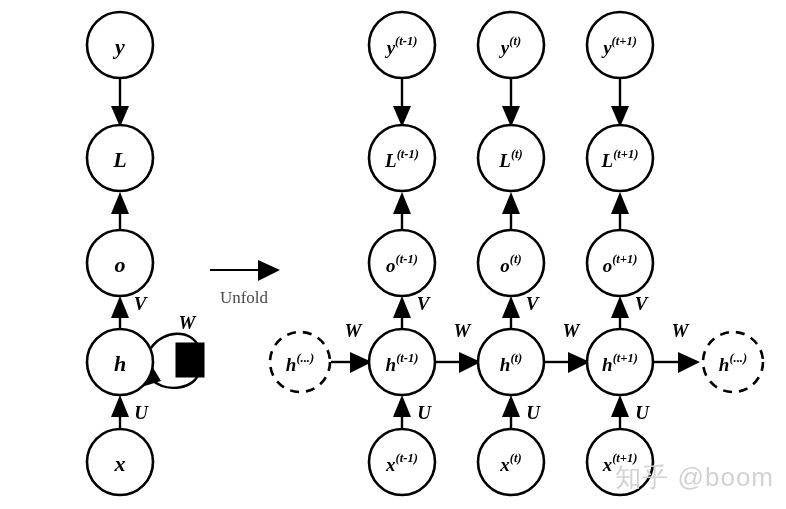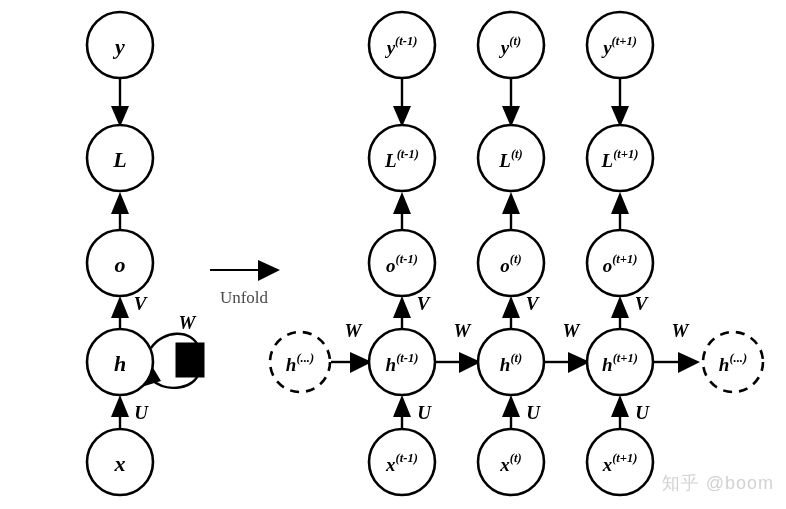--- a/index.html
+++ b/index.html
@@ -78,21 +78,21 @@
   .delay-block {
     fill: #000000;
     stroke: #000000;
     stroke-width: 1;
   }
   .watermark {
     position: absolute;
     right: 12px;
     bottom: 14px;
     font-family: "Liberation Sans", "DejaVu Sans", sans-serif;
-    font-size: 18px;
+    font-size: 26px;
     color: #d2d2d2;
     letter-spacing: 1px;
     white-space: nowrap;
     user-select: none;
     text-align: center;
   }
 </style>
 </head>
 <body>
 

